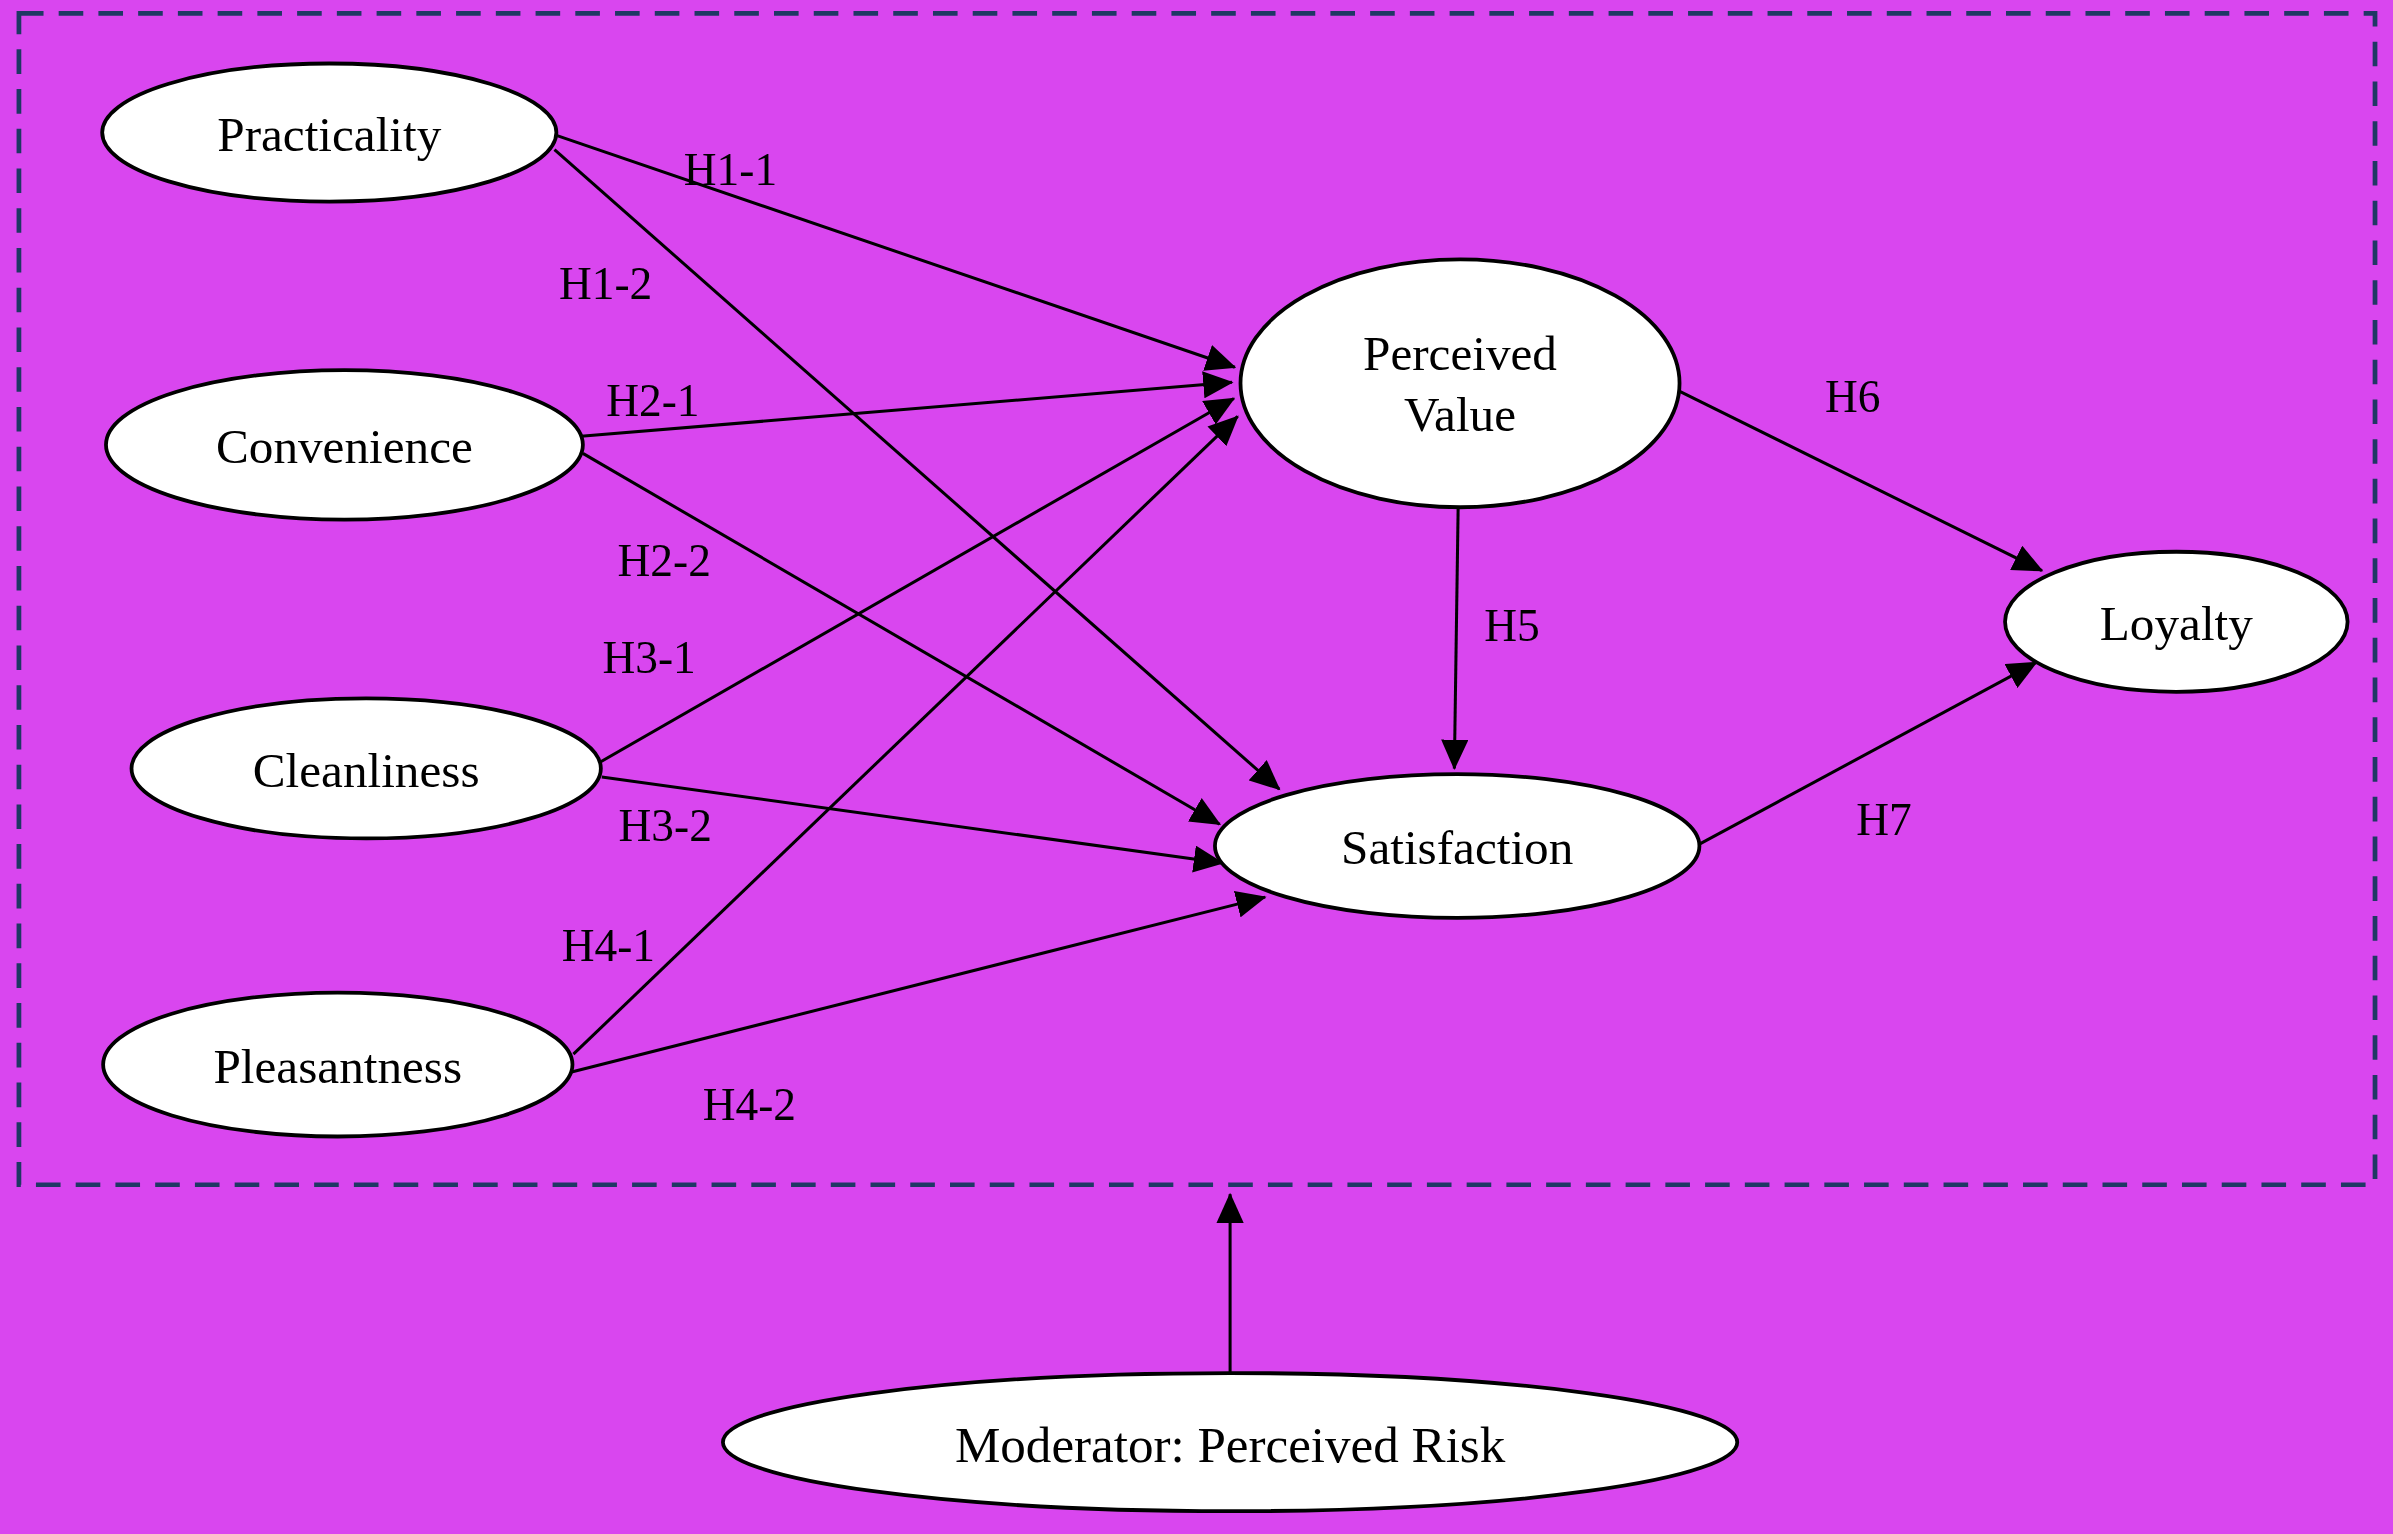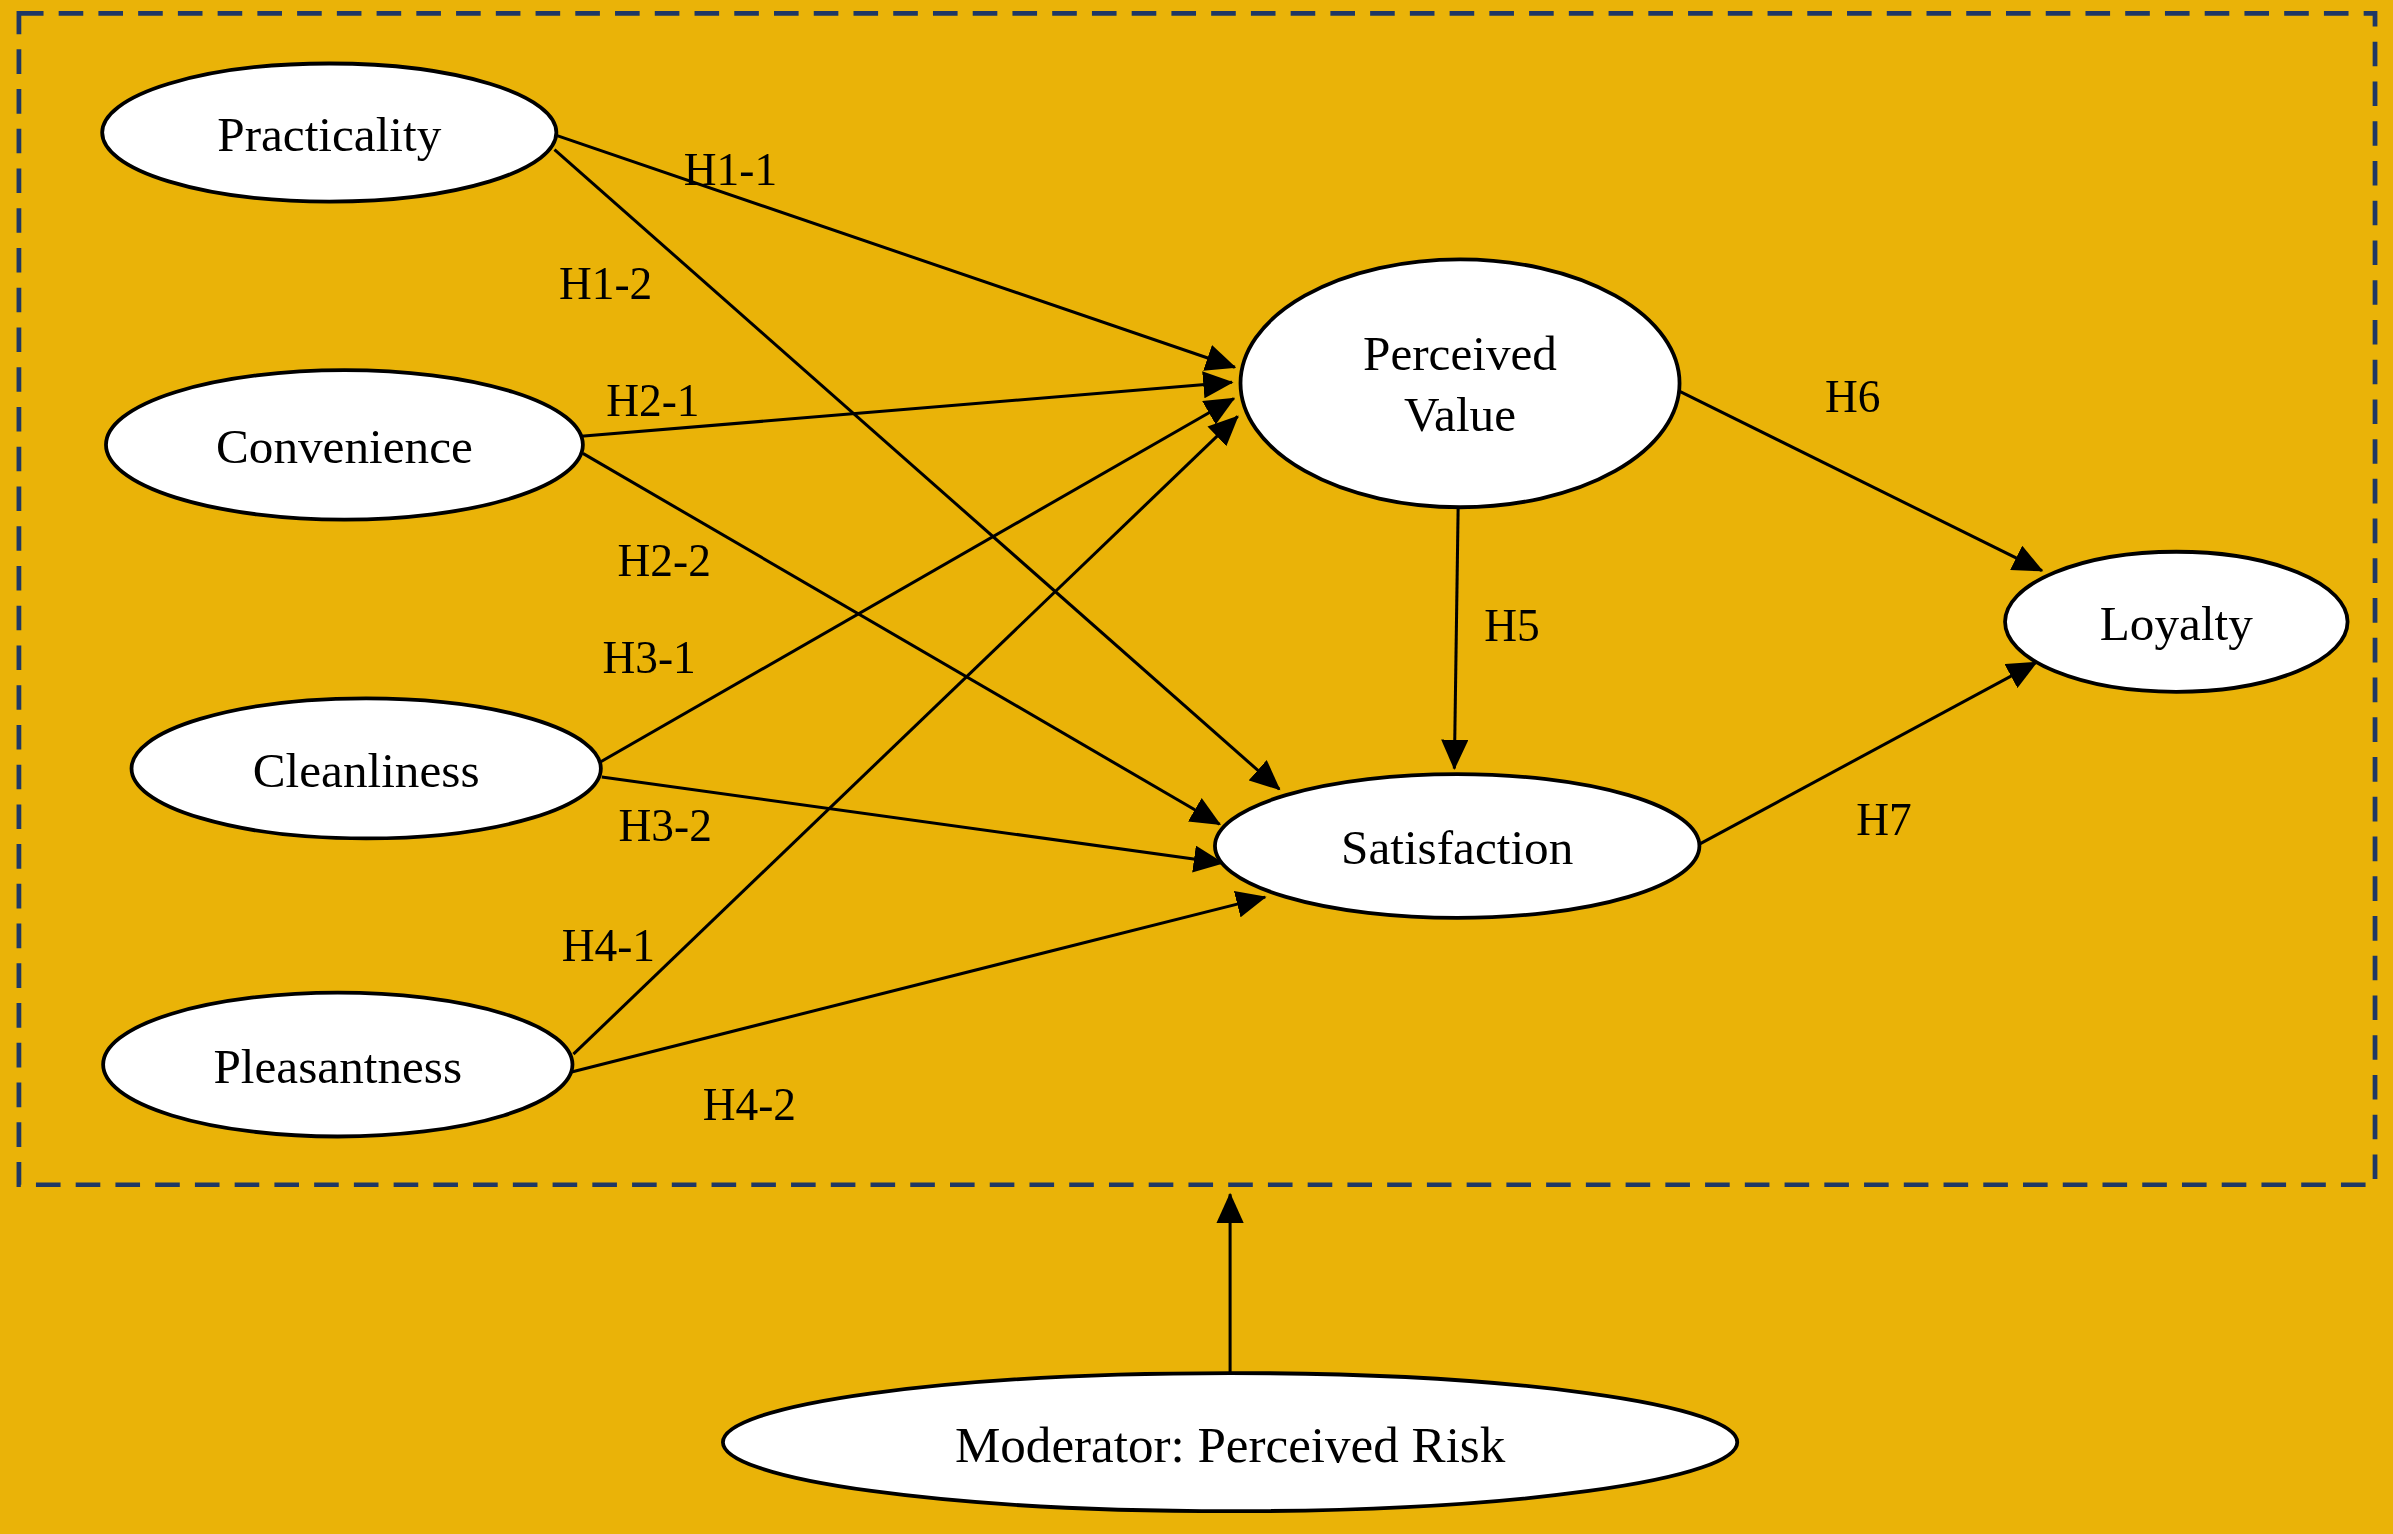--- a/index.html
+++ b/index.html
@@ -8,21 +8,21 @@
     background: #ffffff;
     width: 2393px;
     height: 1534px;
     overflow: hidden;
     font-family: "Liberation Serif", "DejaVu Serif", serif;
   }
   #canvas {
     position: relative;
     width: 2393px;
     height: 1534px;
-    background: #eab308;
+    background: #d946ef;
   }
   svg { display: block; }
   text {
     font-family: "Liberation Serif", "DejaVu Serif", serif;
     fill: #000000;
   }
   .node-label { font-size: 52px; }
   .edge-label { font-size: 48px; }
   .moderator-label { font-size: 54px; }
 </style>

